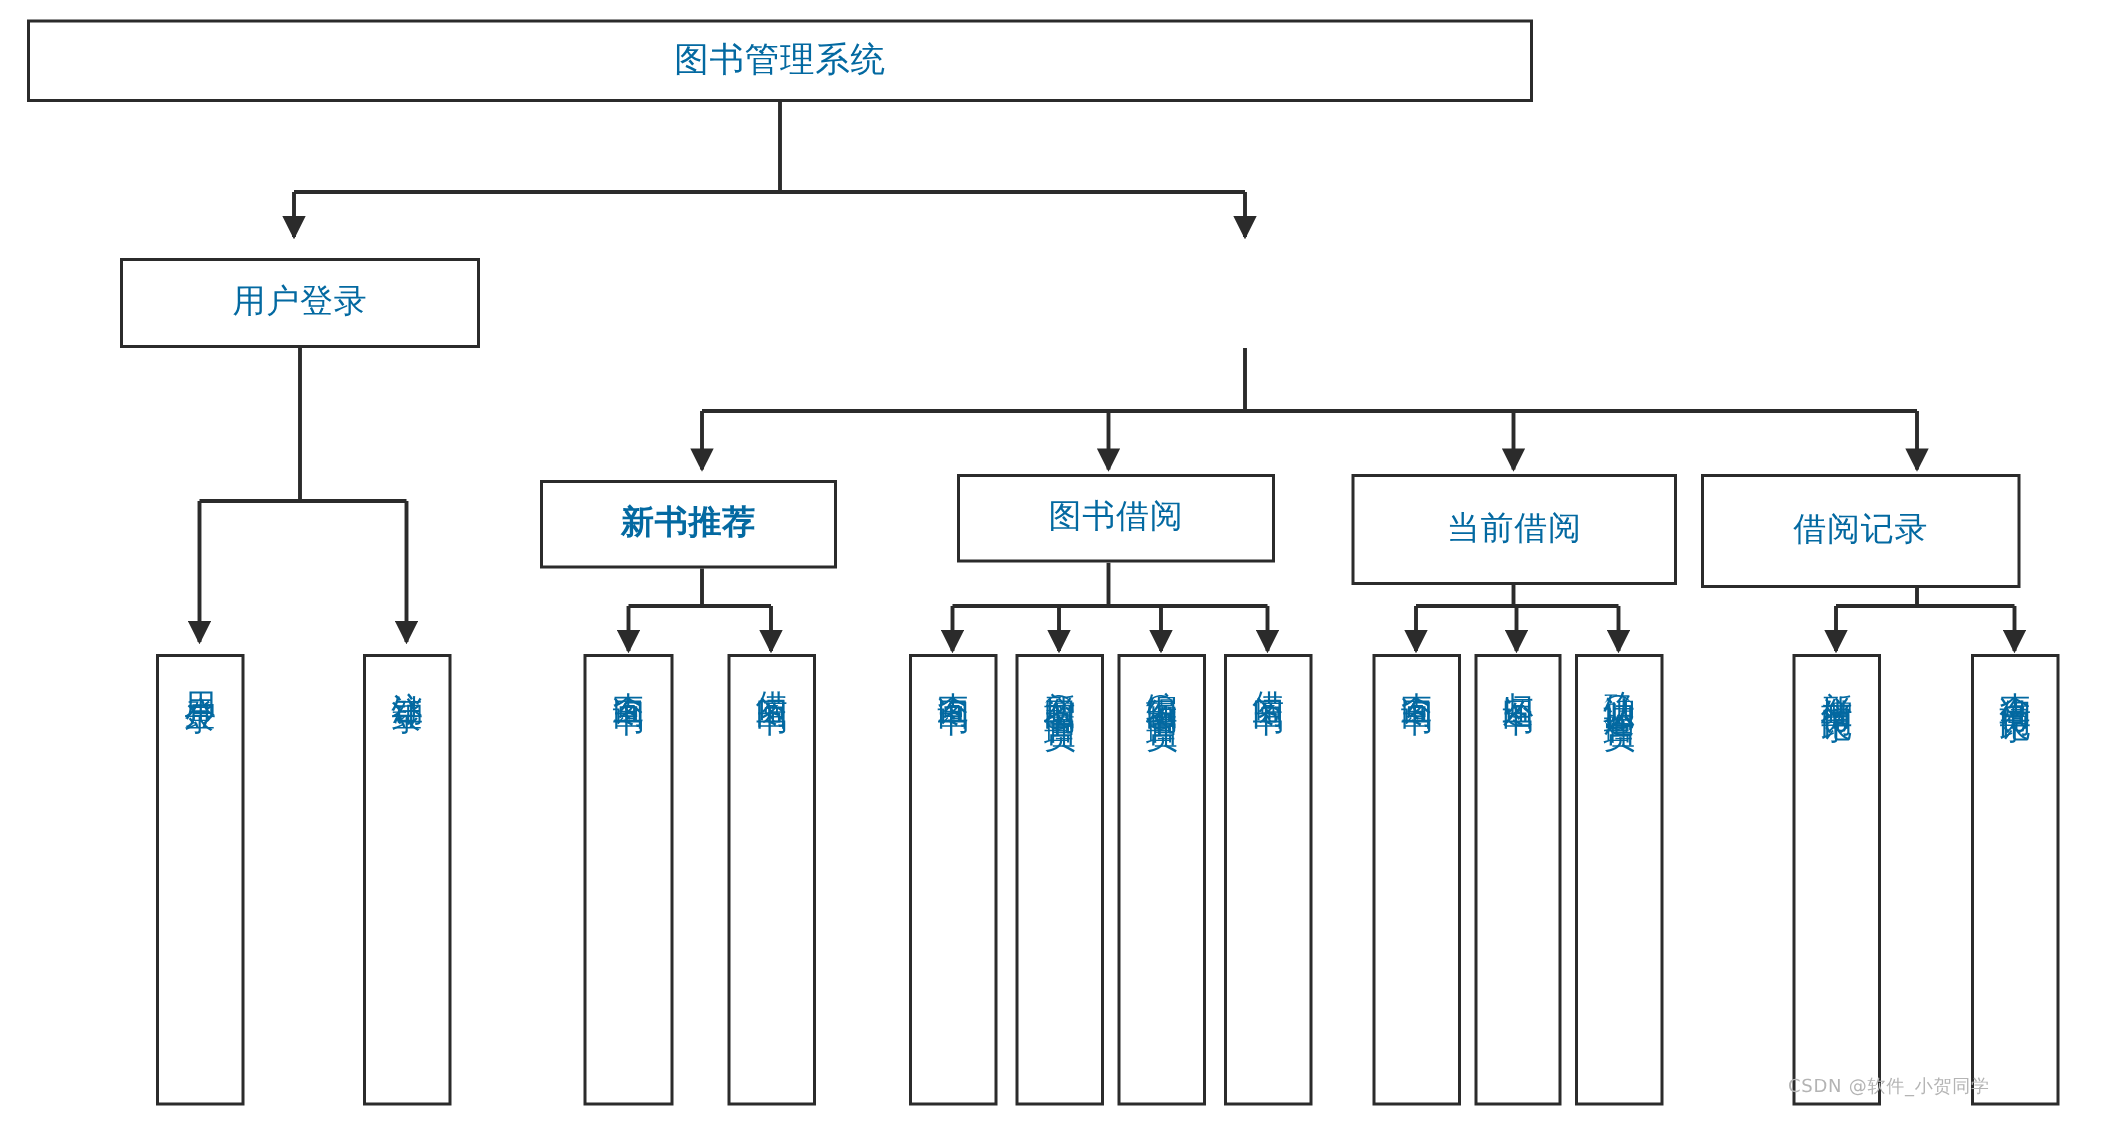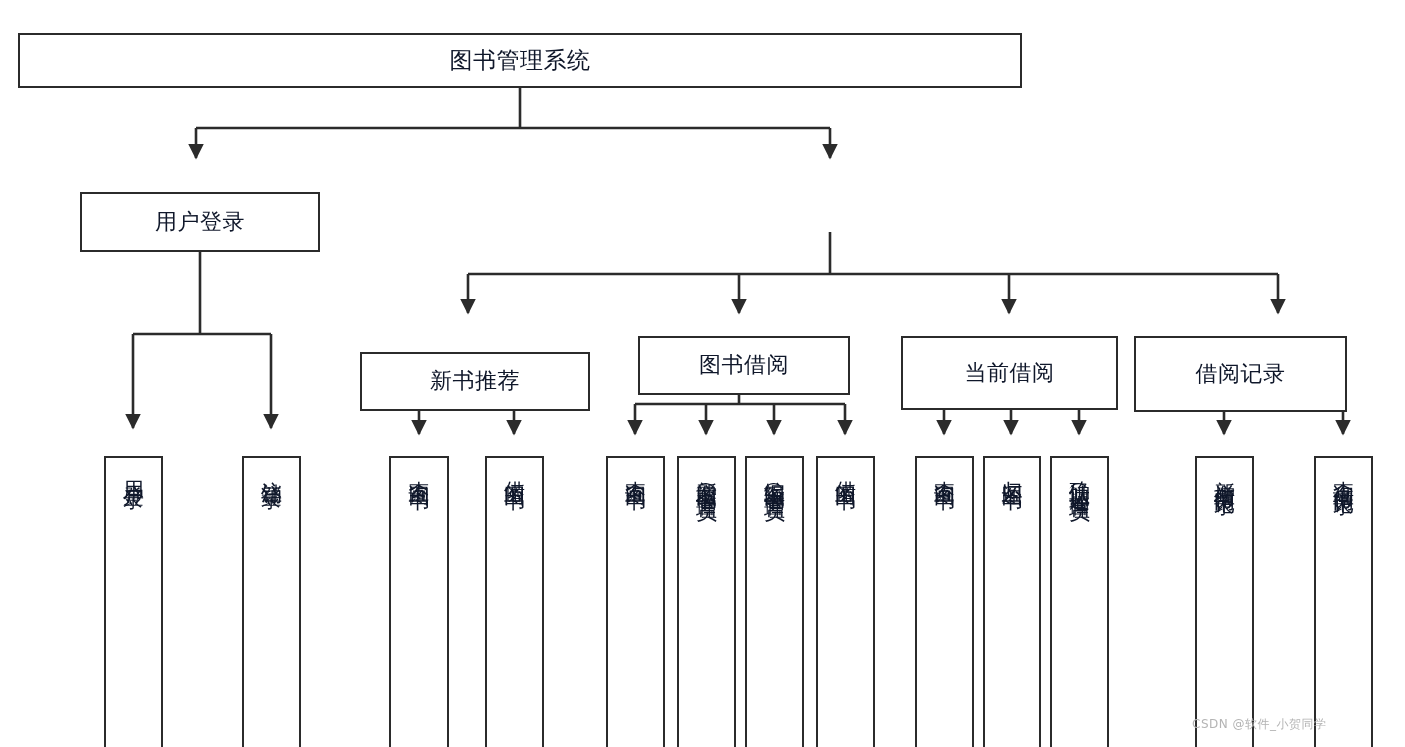--- a/index.html
+++ b/index.html
@@ -29,22 +29,21 @@
     pointer-events: none;
   }
   .node {
     position: absolute;
     box-sizing: border-box;
     border: 2.5px solid #2b2b2b;
     background: #ffffff;
     display: flex;
     align-items: center;
     justify-content: center;
-    color: #0f172a;
-    margin-top: 20px;
+    color: #0369a1;
   }
   .node .label {
     display: block;
     text-align: center;
     line-height: 1.12;
     letter-spacing: 0.5px;
   }
   .node.horiz .label {
     writing-mode: horizontal-tb;
     font-size: 22px;
@@ -128,21 +127,21 @@
   </svg>
 
   <div class="node horiz root" style="left:18px; top:13px; width:1004px; height:55px;">
     <span class="label">图书管理系统</span>
   </div>
 
   <div class="node horiz" style="left:80px; top:172px; width:240px; height:60px;">
     <span class="label">用户登录</span>
   </div>
 
-  <div class="node horiz" style="left:360px; top:332px; width:230px; height:59px;">
+  <div class="node horiz" style="left:360px; top:320px; width:198px; height:59px;font-weight:bold;">
     <span class="label">新书推荐</span>
   </div>
   <div class="node horiz" style="left:638px; top:316px; width:212px; height:59px;">
     <span class="label">图书借阅</span>
   </div>
   <div class="node horiz" style="left:901px; top:316px; width:217px; height:74px;">
     <span class="label">当前借阅</span>
   </div>
   <div class="node horiz" style="left:1134px; top:316px; width:213px; height:76px;">
     <span class="label">借阅记录</span>

